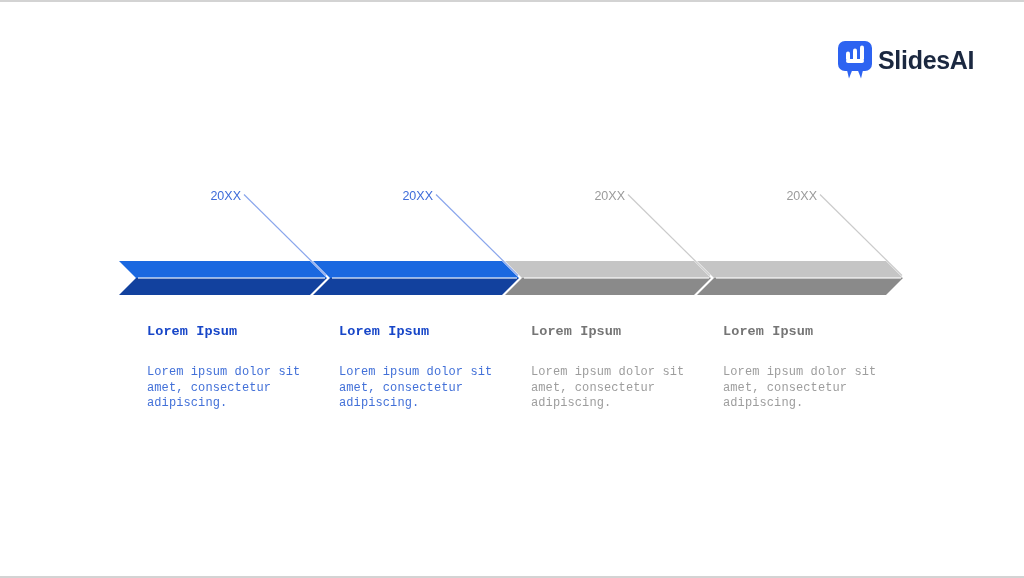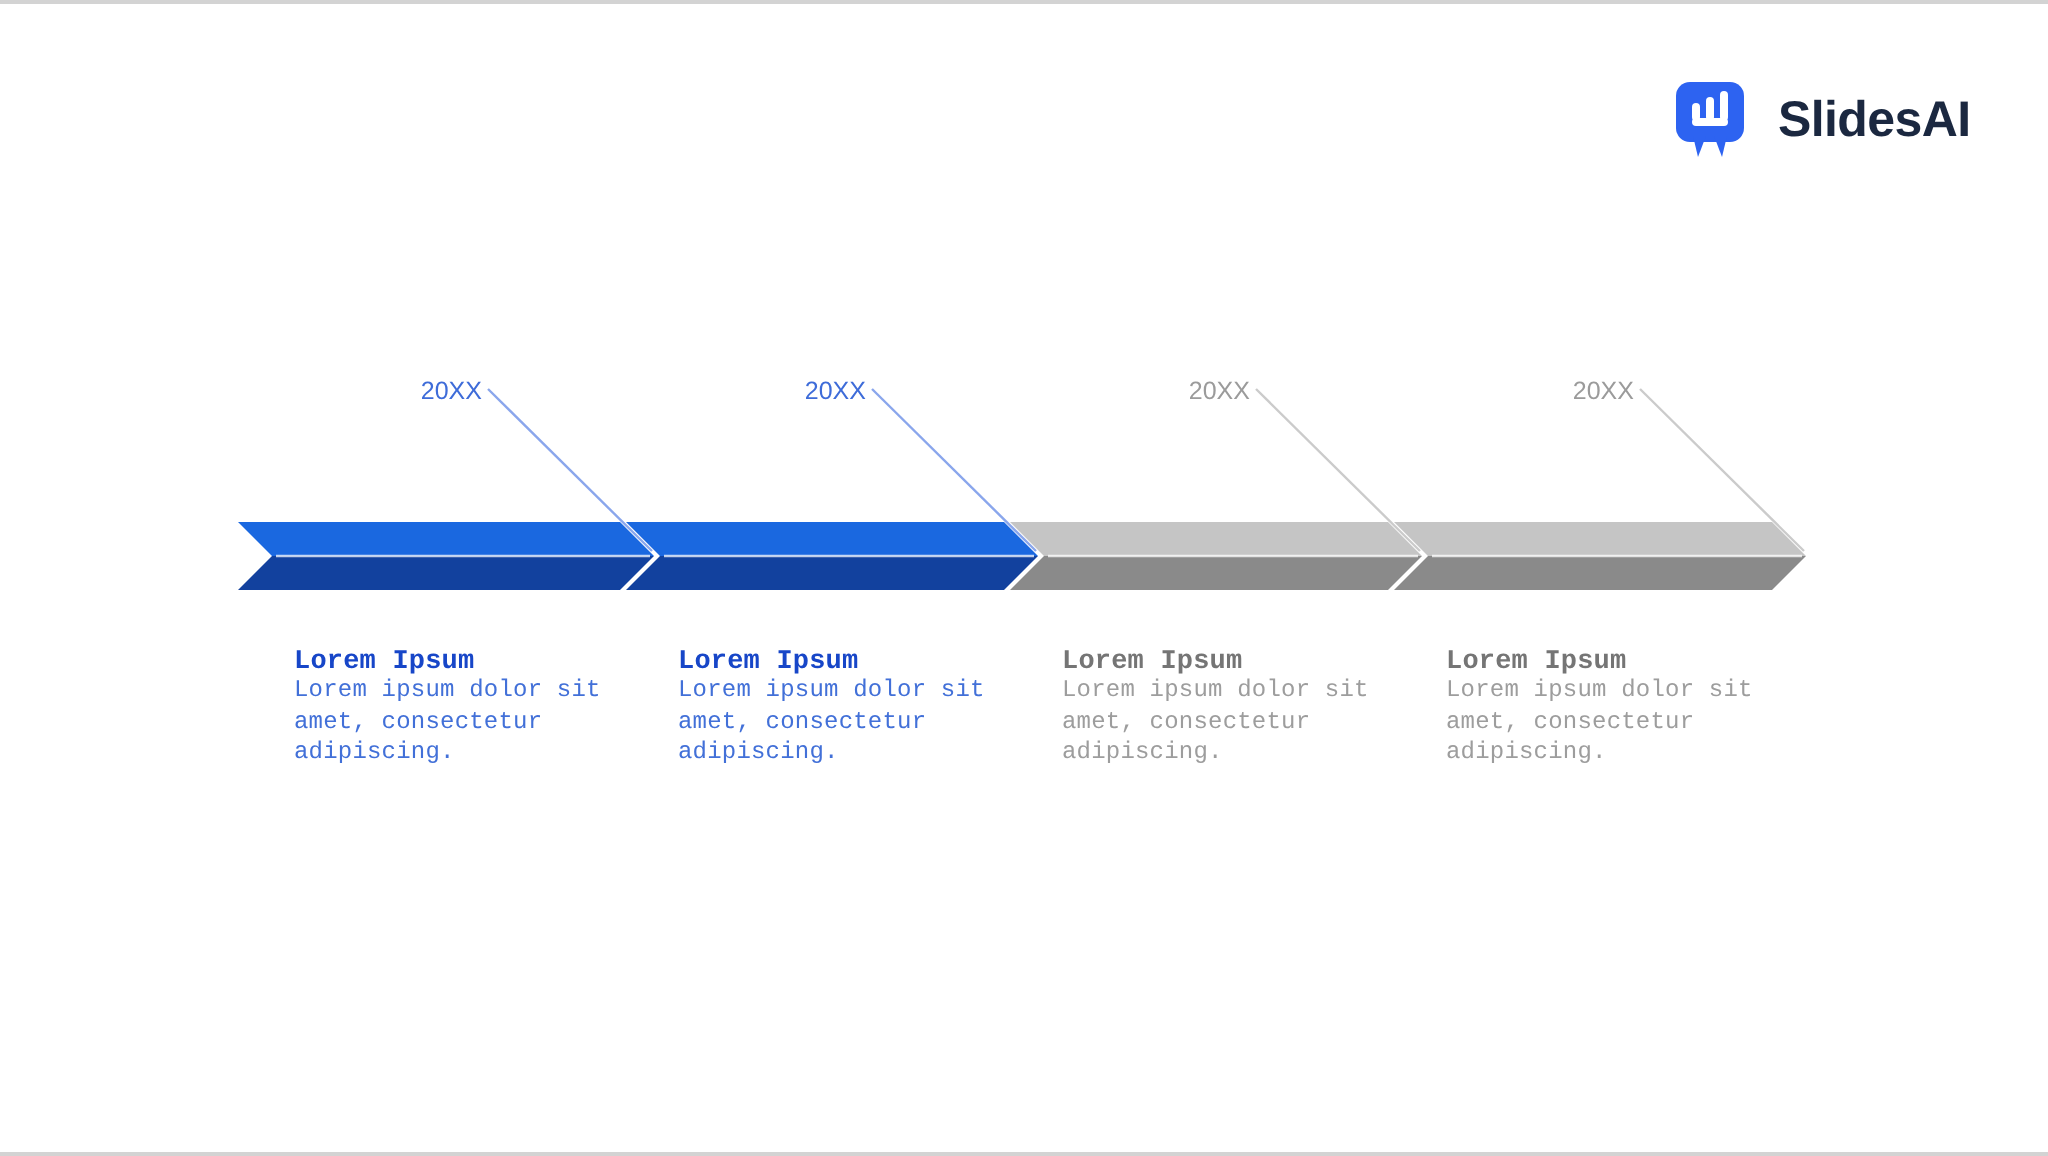--- a/index.html
+++ b/index.html
@@ -17,21 +17,21 @@
     border-bottom: 2px solid #d3d3d3;
   }
 
   
   .logo {
     position: absolute;
     left: 838px;
     top: 39px;
     display: flex;
     align-items: center;
-    gap: 17px;
+    gap: 6px;
   }
   .logo-text {
     font-size: 25px;
     font-weight: 700;
     color: #1b2840;
     letter-spacing: -0.3px;
   }
 
   
   svg.diagram {
@@ -61,20 +61,21 @@
     width: 170px;
     font-family: Liberation Mono, monospace;
   }
   .col h3 {
     font-size: 13.5px;
     font-weight: 700;
     line-height: 13px;
     letter-spacing: 0.1px;
   }
   .col p {
+    margin-top: 27px;
     font-size: 12px;
     line-height: 15.5px;
     letter-spacing: 0.1px;
   }
   .col-act h3   { color: #1746c8; }
   .col-act p    { color: #4270d8; }
   .col-inact h3 { color: #757575; }
   .col-inact p  { color: #9d9d9d; }
   .c0 { left: 147px; }
   .c1 { left: 339px; }

